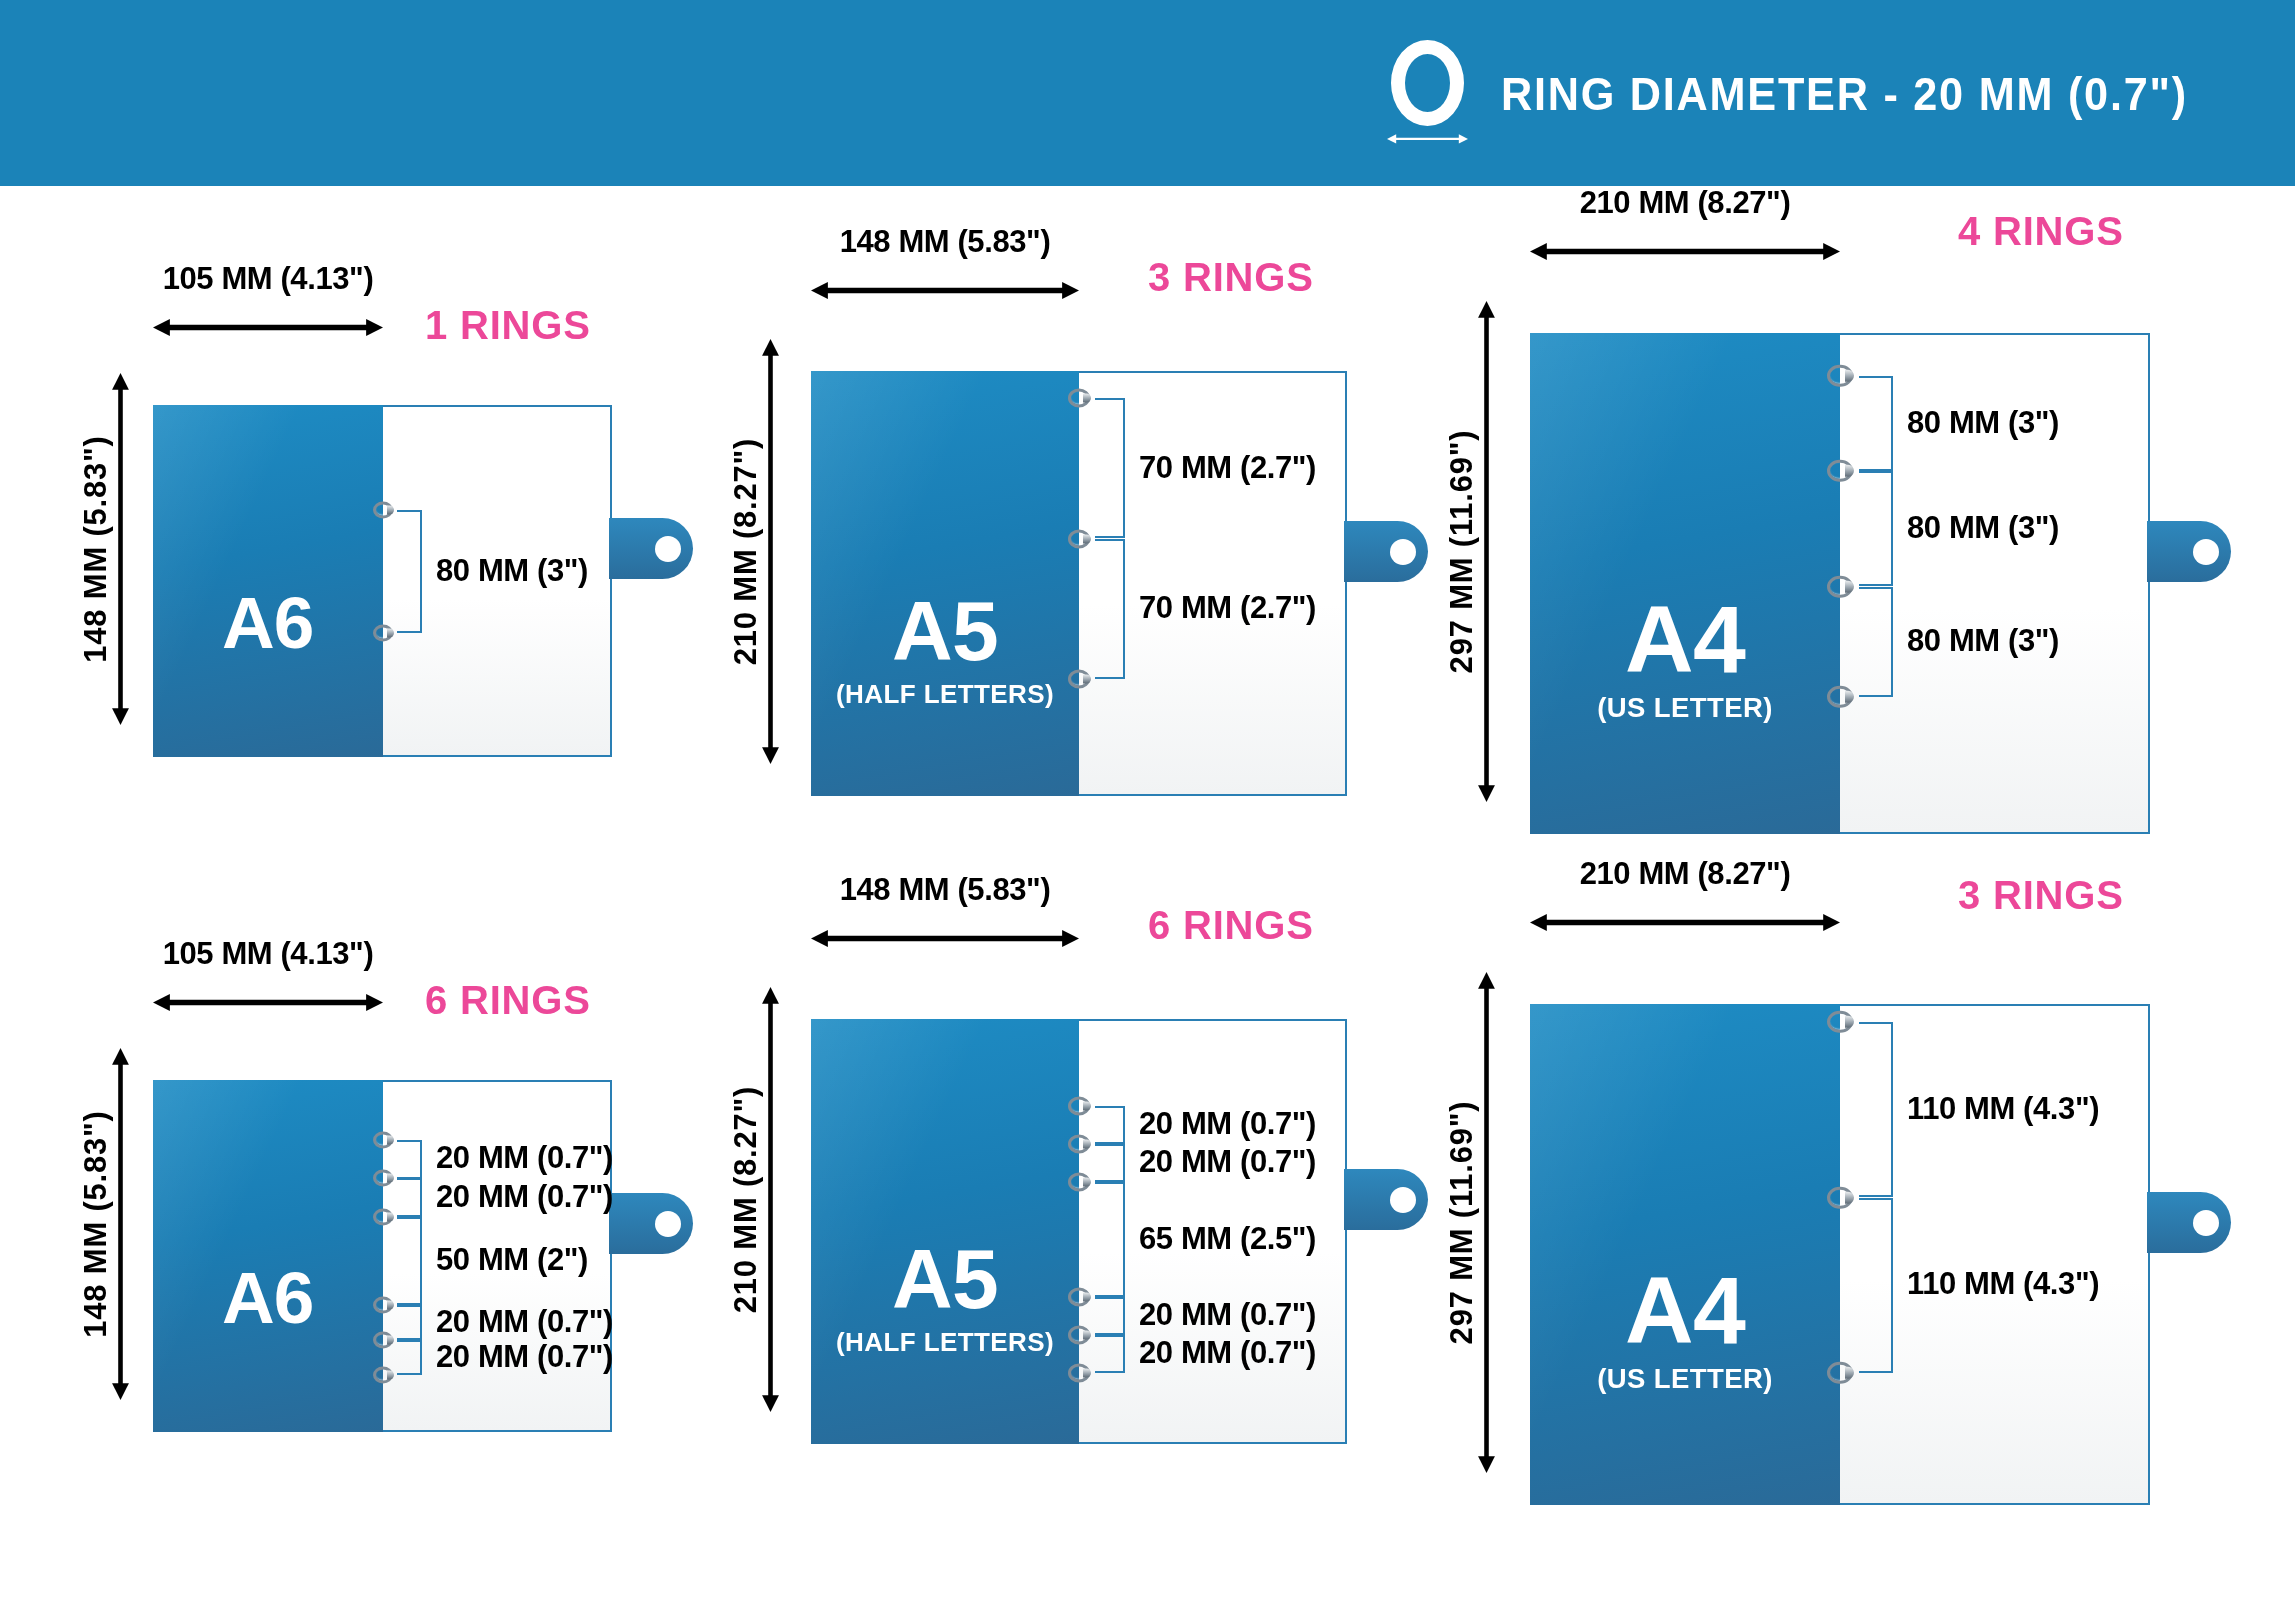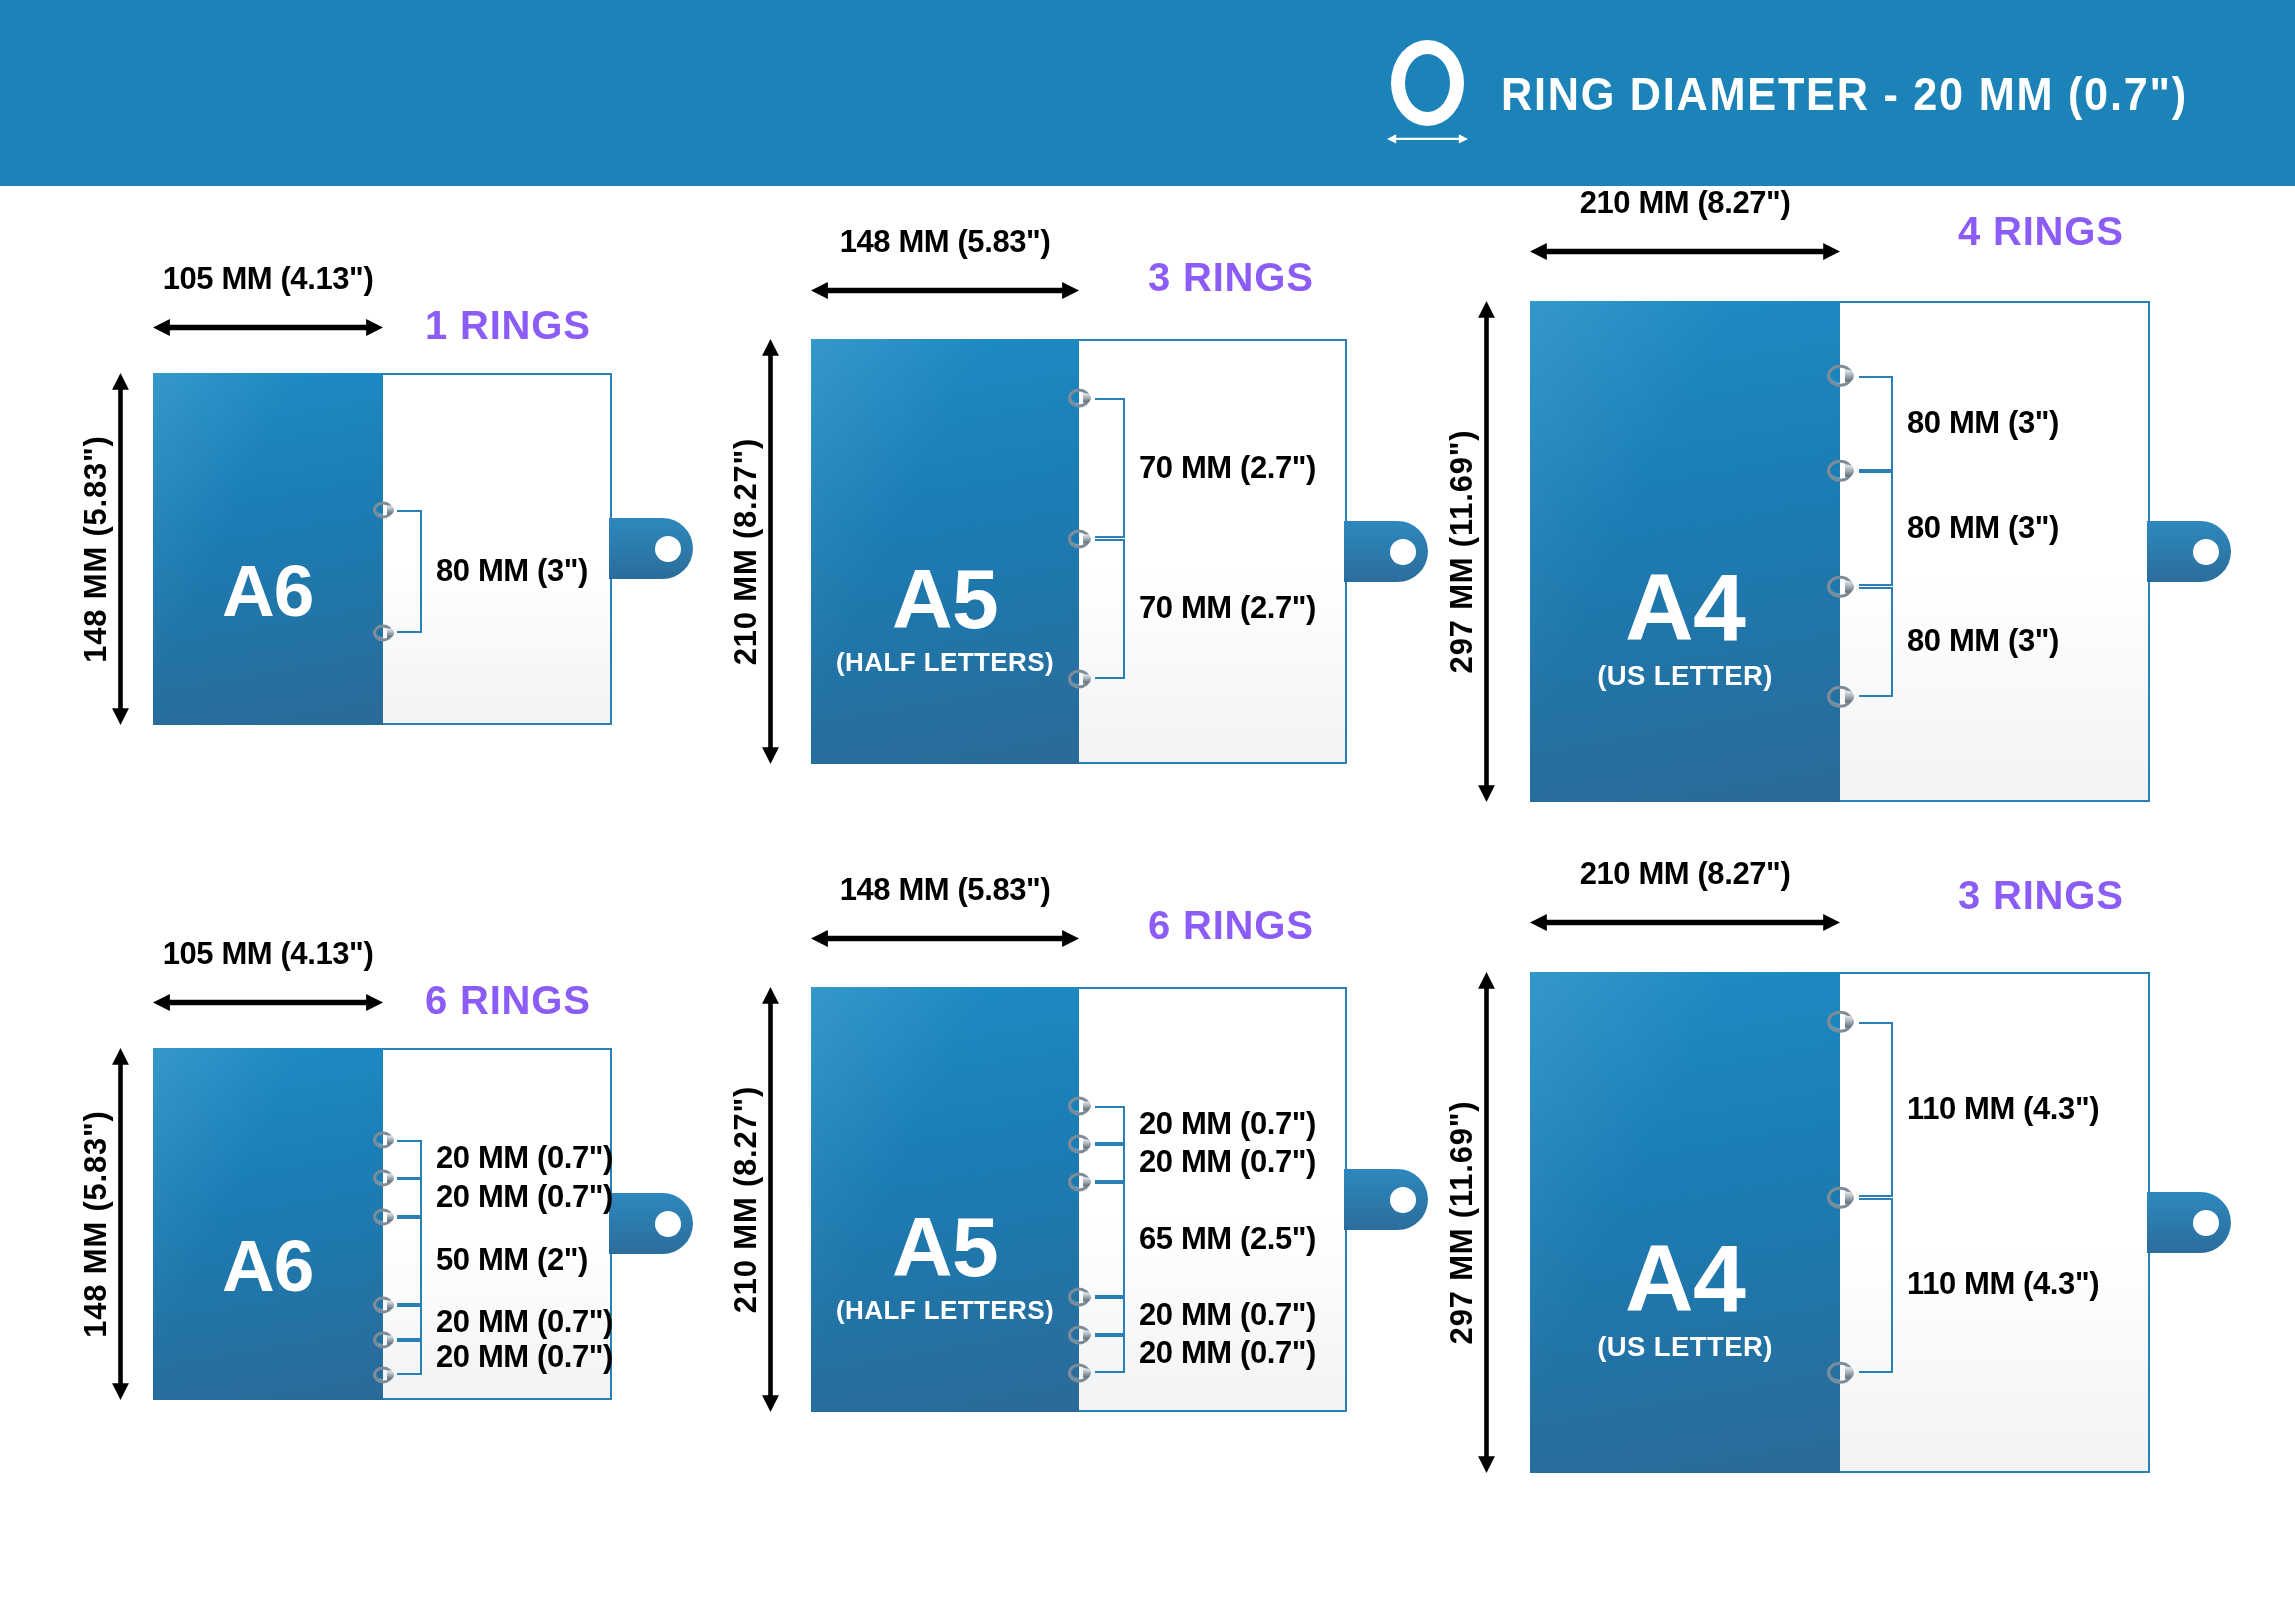--- a/index.html
+++ b/index.html
@@ -29,21 +29,21 @@
   #header-title{
     color:#ffffff; font-size:47px; font-weight:bold;
     letter-spacing:1.9px; white-space:nowrap;
     transform:scaleX(0.92); transform-origin:left center;
   }
 
   
   .panel{ position:absolute; }
 
   
-  .binder{ position:absolute; }
+  .binder{ position:absolute;margin-top:32px; }
   .cover{
     position:absolute; left:0; top:0; width:50%; height:100%;
     background:linear-gradient(170deg,#1e8cc4 0%, #1a7db4 42%, #2a6a98 100%);
   }
   .cover:after{
     content:""; position:absolute; inset:0;
     background:linear-gradient(115deg, rgba(255,255,255,.10) 0%, rgba(255,255,255,0) 38%);
   }
   .pages{
     position:absolute; left:50%; top:0; width:50%; height:100%;
@@ -83,21 +83,21 @@
 
   
   .bracket{ position:absolute; border:2.3px solid #2a7fb4; border-left:none; }
 
   
   .dim{
     position:absolute; color:#000000; font-weight:bold;
     white-space:nowrap; letter-spacing:-0.4px;
   }
   .title-rings{
-    position:absolute; color:#8b5cf6; font-weight:bold;
+    position:absolute; color:#ec4899; font-weight:bold;
     white-space:nowrap; letter-spacing:0.8px;
   }
   .vdim{
     position:absolute; color:#000000; font-weight:bold;
     white-space:nowrap; letter-spacing:0.8px;
     transform-origin:left bottom; transform:rotate(-90deg);
   }
   .h-arrow{ position:absolute; }
   .v-arrow{ position:absolute; }
 </style>

